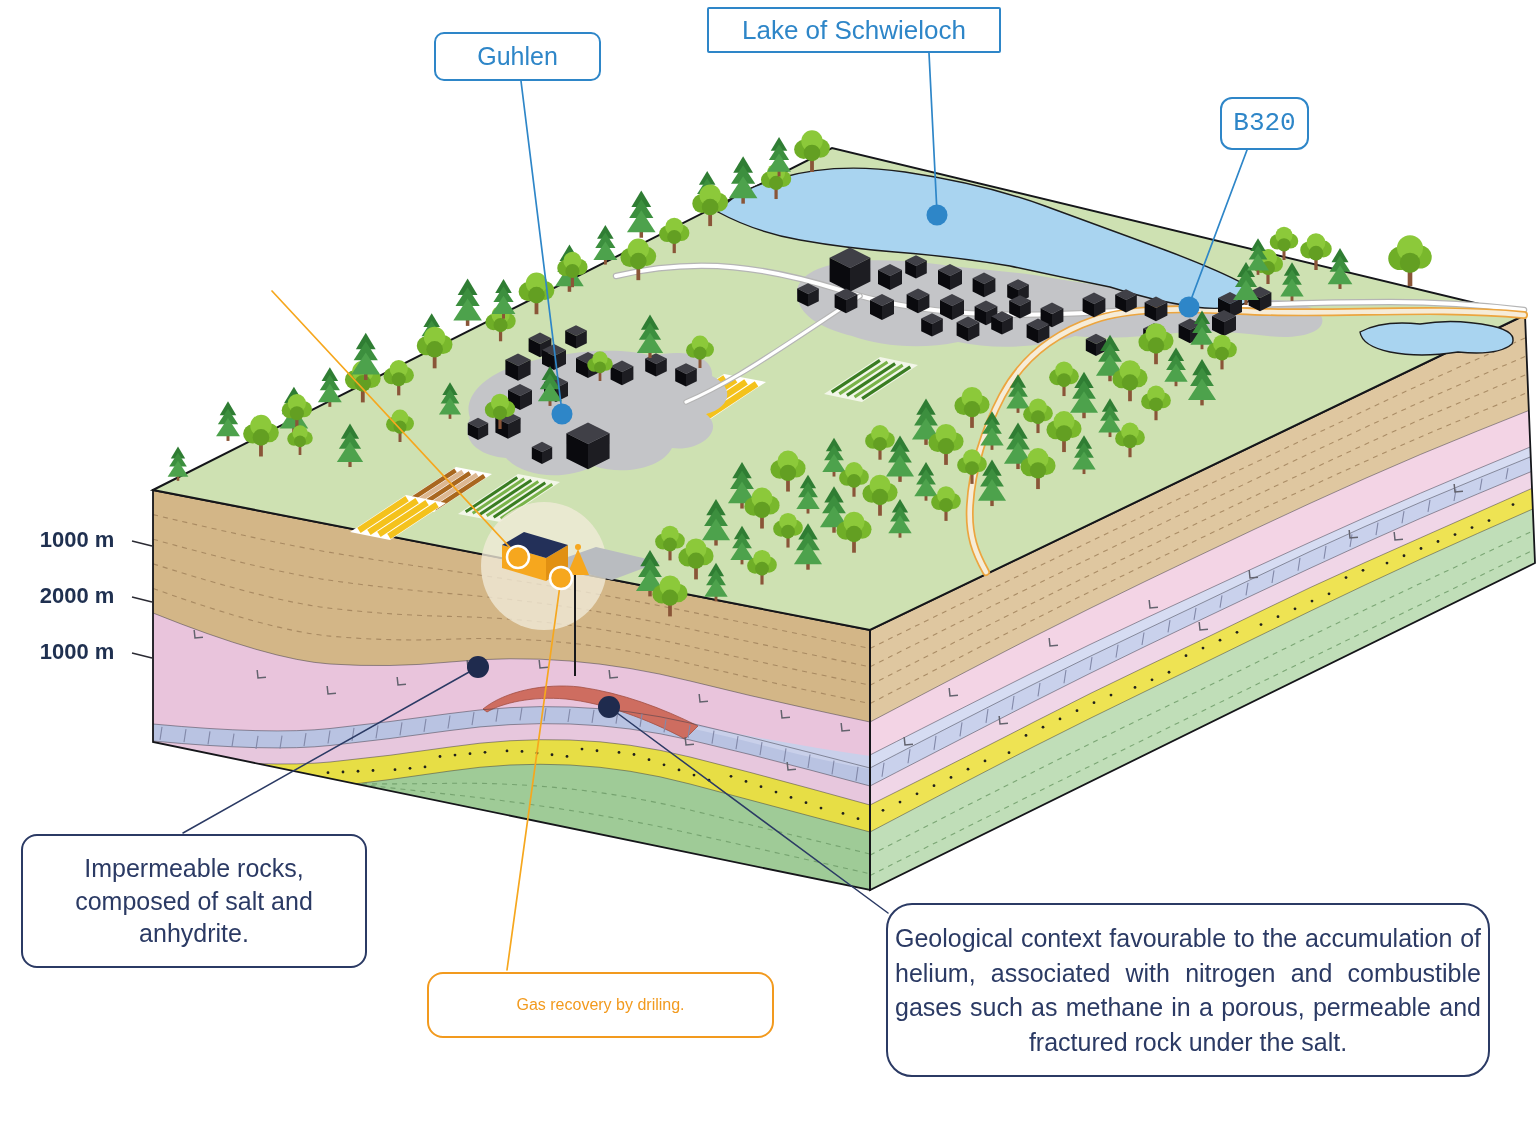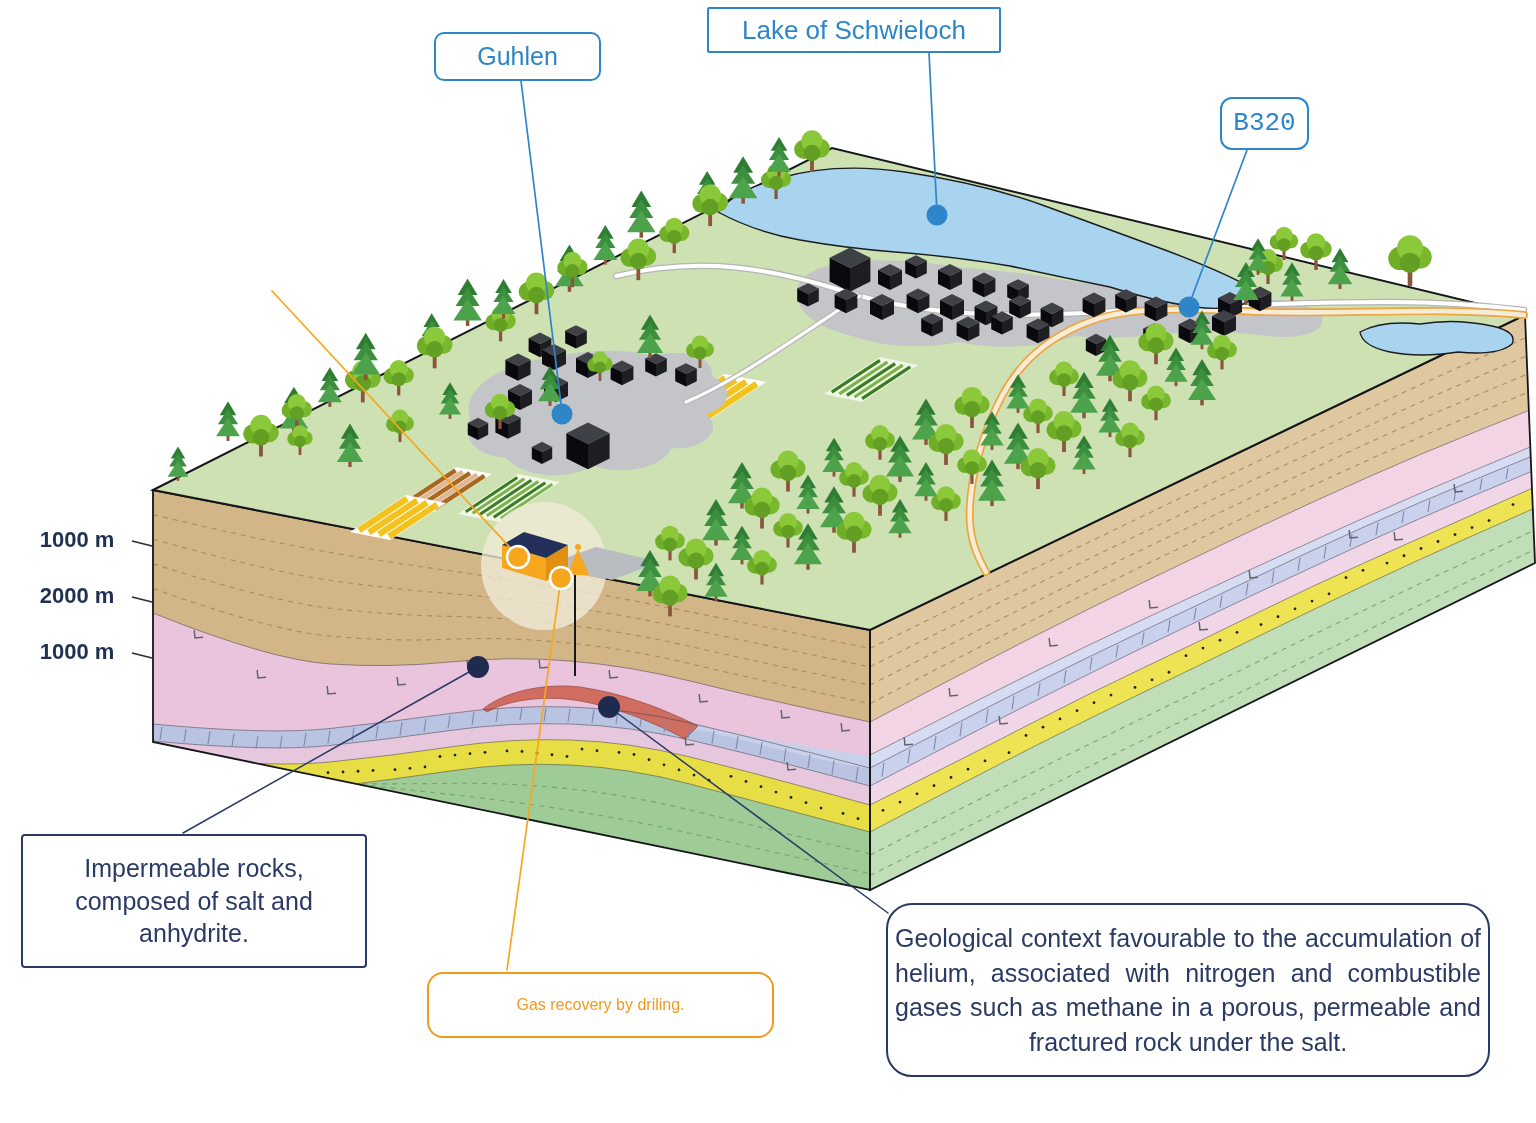--- a/index.html
+++ b/index.html
@@ -470,20 +470,20 @@
     <circle cx="518" cy="557" r="11" fill="#f6a71e" stroke="#ffffff" stroke-width="2.5"></circle>
     <circle cx="561" cy="578" r="11" fill="#f6a71e" stroke="#ffffff" stroke-width="2.5"></circle>
     <circle cx="478" cy="667" r="11" fill="#1f2b4e" stroke="none"></circle>
     <circle cx="609" cy="707" r="11" fill="#1f2b4e" stroke="none"></circle>
   </g>
 </svg>
 
   <div class="callout c-blue" style="left:434px;top:32px;width:167px;height:49px;line-height:45px;border-radius:10px;font-size:25px;">Guhlen</div>
   <div class="callout c-blue" style="left:707px;top:7px;width:294px;height:46px;line-height:42px;border-radius:2px;font-size:26px;">Lake of Schwieloch</div>
   <div class="callout c-blue" style="left:1220px;top:97px;width:89px;height:53px;line-height:49px;border-radius:12px;font-size:26px;font-family:Liberation Mono, monospace;">B320</div>
-  <div class="callout c-navy" style="left:21px;top:834px;width:346px;border-radius:4px;font-size:25px;line-height:1.3;padding:16px 14px;">Impermeable rocks, composed of salt and anhydrite.</div>
+  <div class="callout c-navy" style="left:21px;top:834px;width:346px;border-radius:16px;font-size:25px;line-height:1.3;padding:16px 14px;">Impermeable rocks, composed of salt and anhydrite.</div>
   <div class="callout c-orange" style="left:427px;top:972px;width:347px;height:66px;line-height:62px;border-radius:16px;font-size:16px;">Gas recovery by driling.</div>
   <div class="callout c-navy" style="left:886px;top:903px;width:604px;border-radius:26px;font-size:25px;line-height:1.38;padding:16px 7px;text-align:justify;text-align-last:center;">Geological context favourable to the accumulation of helium, associated with nitrogen and combustible gases such as methane in a porous, permeable and fractured rock under the salt.</div>
 
   <div class="depth" style="top:527px;">1000 m</div>
   <div class="depth" style="top:583px;">2000 m</div>
   <div class="depth" style="top:639px;">1000 m</div>
 </div>
 
 </body></html>

